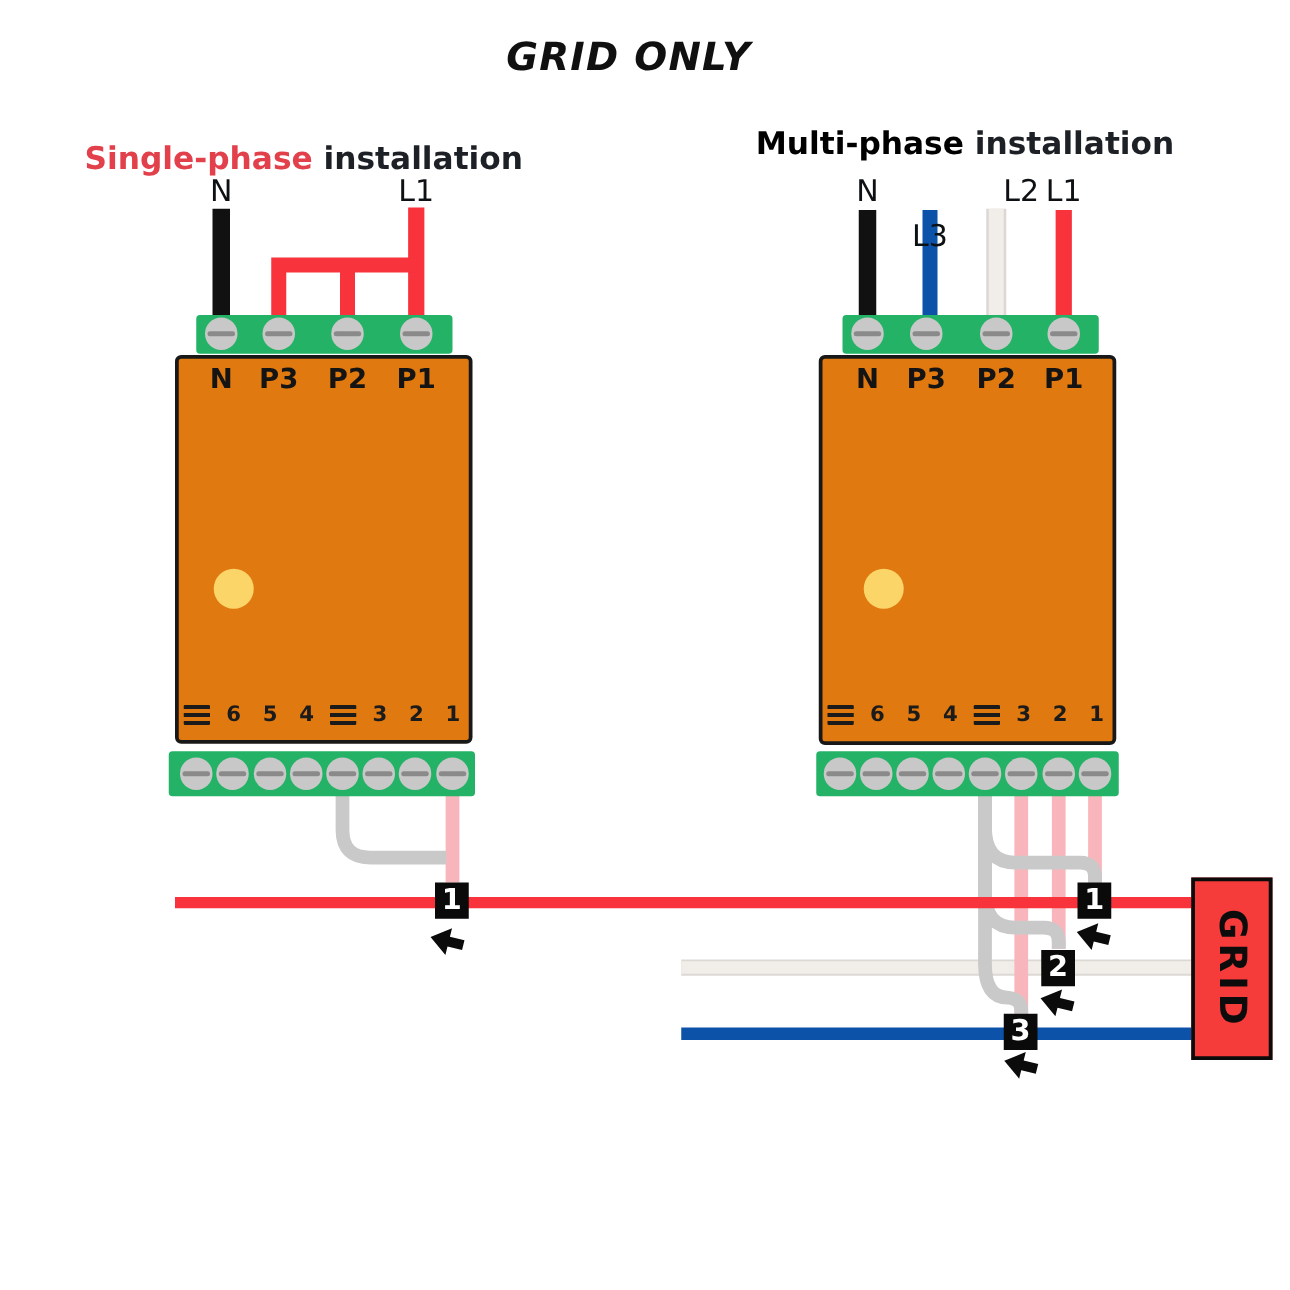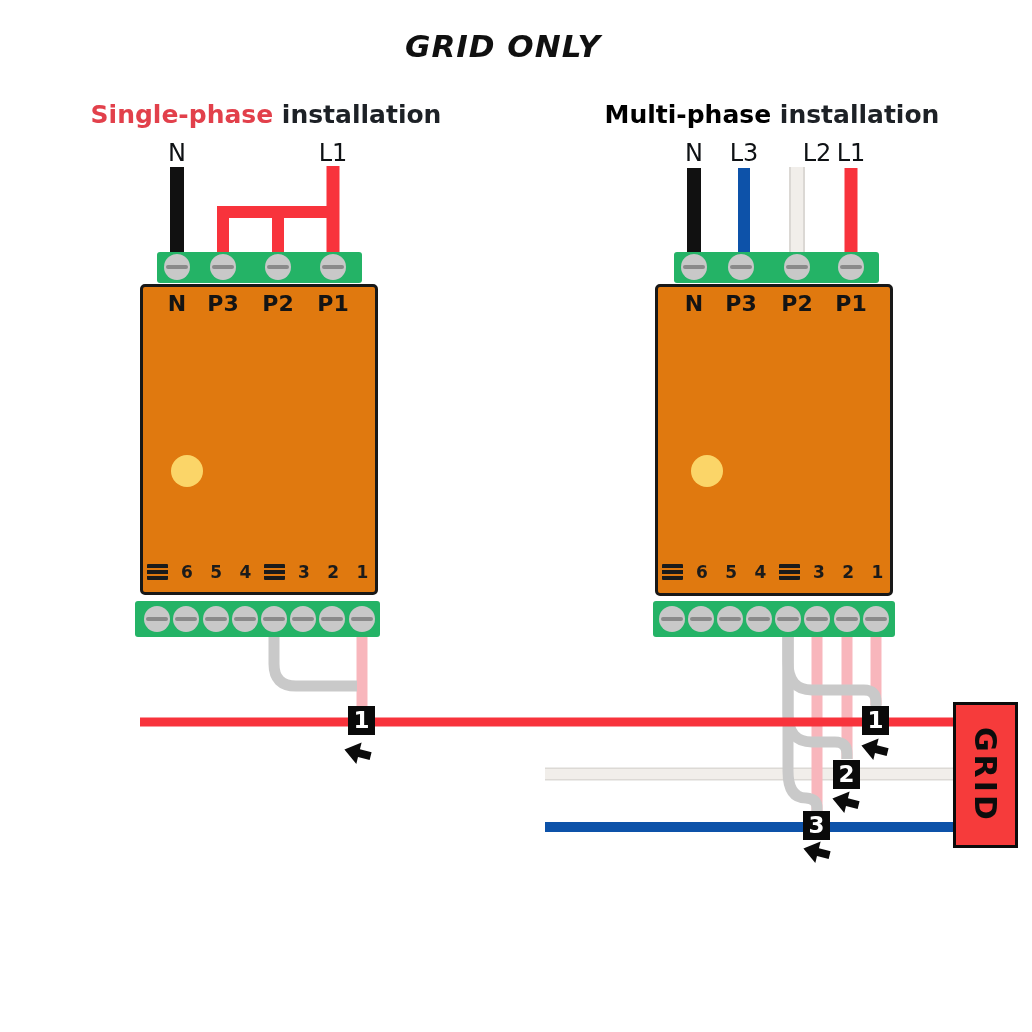--- a/index.html
+++ b/index.html
@@ -188,31 +188,31 @@
         <circle cx="876" cy="619" r="13" fill="#c8c8c8"></circle>
         <rect x="865" y="617" width="22" height="4" rx="2" fill="#8a8a8a"></rect>
       </g>
 
     <circle cx="187" cy="471" r="16" fill="#fbd568"></circle>
     <circle cx="707" cy="471" r="16" fill="#fbd568"></circle>
   </svg>
 
   <div class="abs ctr title">GRID ONLY</div>
 
-  <div class="abs ctr heading" style="left:266px;">
+  <div class="abs ctr heading" style="left:243px;margin-top:12px;">
     <span class="accent-red">Single-phase</span><span> installation</span>
   </div>
   <div class="abs ctr heading" style="left:772px;">
     <span class="accent-blue">Multi-phase</span><span> installation</span>
   </div>
 
   <div class="abs ctr supply-label" style="left:177px;">N</div>
   <div class="abs ctr supply-label" style="left:333px;">L1</div>
   <div class="abs ctr supply-label" style="left:694px;">N</div>
-  <div class="abs ctr supply-label" style="left:744px;">L3</div>
+  <div class="abs ctr supply-label" style="left:744px;margin-top:36px;">L3</div>
   <div class="abs ctr supply-label" style="left:817px;">L2</div>
   <div class="abs ctr supply-label" style="left:851px;">L1</div>
 
   <div class="abs ctr term-label" style="left:177px;">N</div>
   <div class="abs ctr term-label" style="left:223px;">P3</div>
   <div class="abs ctr term-label" style="left:278px;">P2</div>
   <div class="abs ctr term-label" style="left:333px;">P1</div>
   <div class="abs ctr term-label" style="left:694px;">N</div>
   <div class="abs ctr term-label" style="left:741px;">P3</div>
   <div class="abs ctr term-label" style="left:797px;">P2</div>

